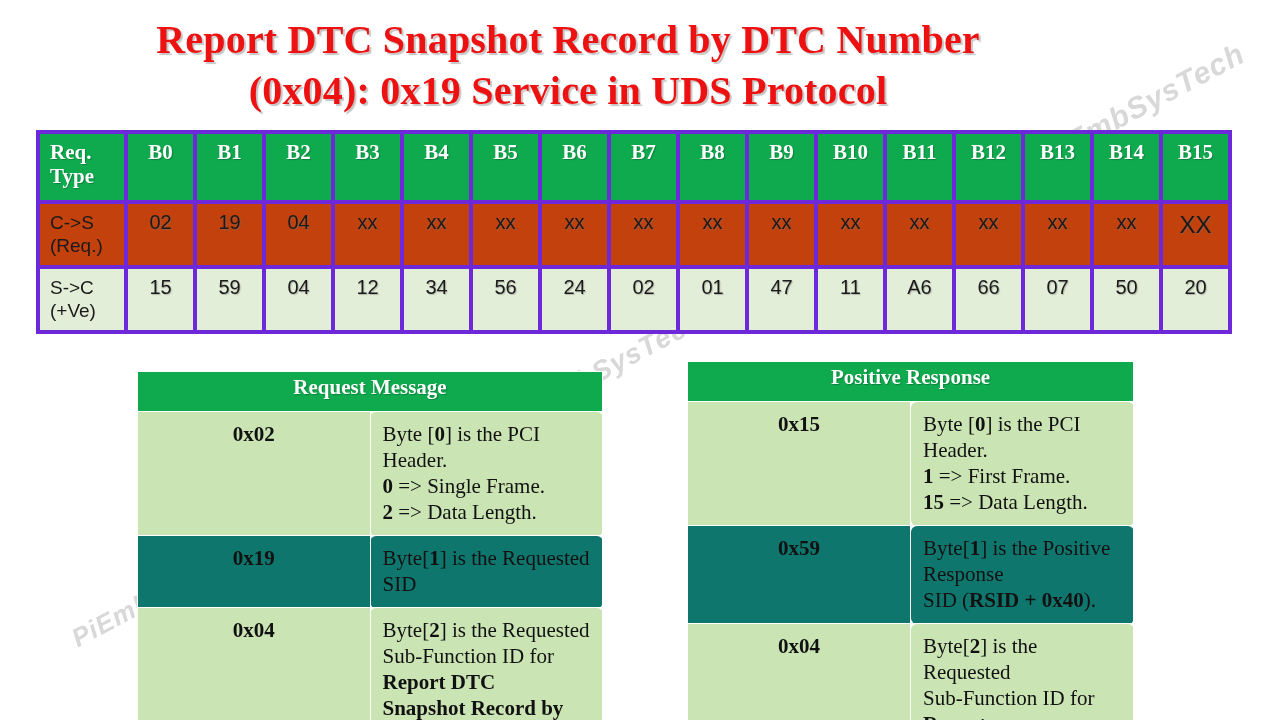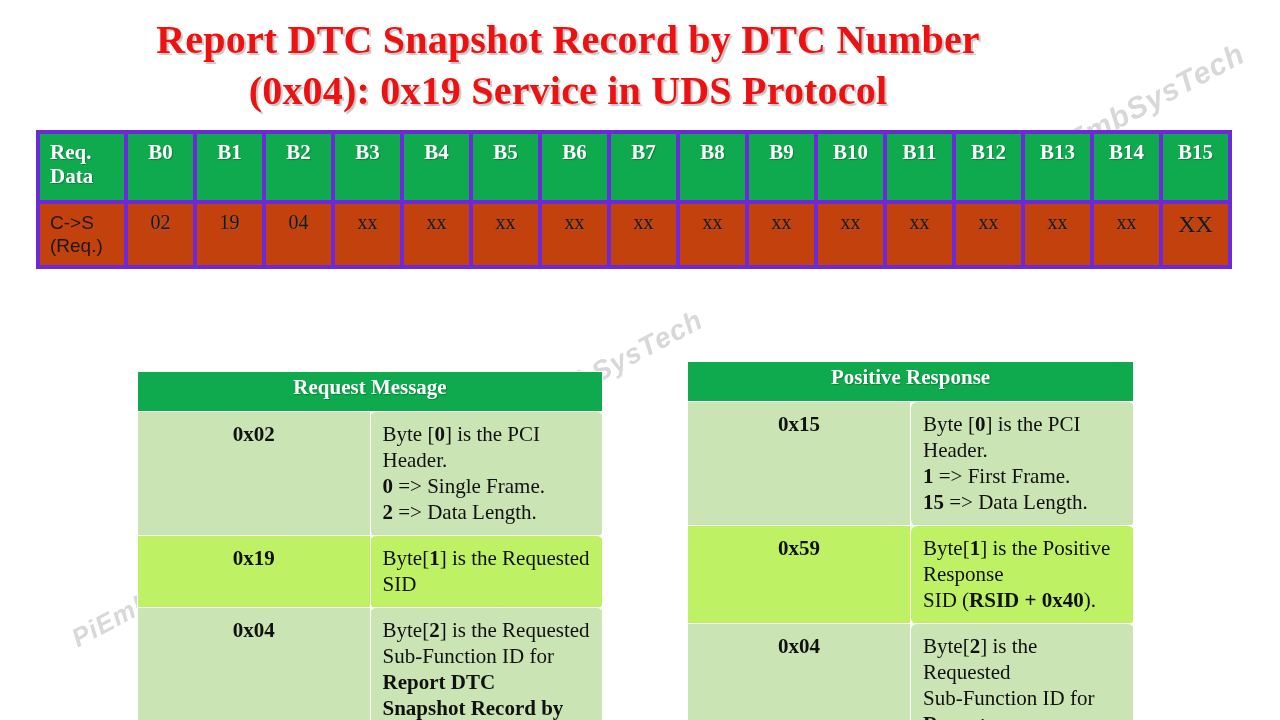--- a/index.html
+++ b/index.html
@@ -75,21 +75,21 @@
     padding-top: 6px;
     text-shadow: 1px 1px 1px rgba(0,0,0,.25);
   }
   .byte-table thead th.reqtype-head {
     text-align: left;
     padding-left: 10px;
     line-height: 24px;
     font-size: 21px;
   }
   .byte-table tbody td {
-    font-family: Liberation Serif, serif;
+    font-family: Liberation Sans, sans-serif;
     font-size: 20px;
     color: #1a1a1a;
     height: 54px;
     padding-top: 7px;
     text-shadow: 1px 1px 1px rgba(120,120,120,.45);
   }
   .byte-table tbody td.reqtype-cell {
     text-align: left;
     padding-left: 10px;
     font-family: "Liberation Sans", sans-serif;
@@ -140,21 +140,21 @@
   .detail td.desc {
     font-family: "Liberation Serif", serif;
     font-size: 21px;
     line-height: 26px;
     color: #111;
     padding: 9px 8px 10px 12px;
     border-radius: 6px;
   }
   .detail td.desc b { font-weight: bold; }
   .detail tr.dr-dark td  { background: #cbe4b4; }
-  .detail tr.dr-light td { background: #bef264; }
+  .detail tr.dr-light td { background: #0f766e; }
 </style>
 </head>
 <body>
 
 <div class="title">
   <span class="line">Report DTC Snapshot Record by DTC Number</span>
   <span class="line">(0x04): 0x19 Service in UDS Protocol</span>
 </div>
 
 <div class="wm wm-1">PiEmbSysTech</div>
@@ -163,21 +163,21 @@
 
 <table class="byte-table">
   <colgroup>
     <col style="width:88px">
     <col span="16" style="width:69px">
   </colgroup>
   <thead>
     <tr>
       <th class="reqtype-head">
         <span>Req.</span><br>
-        <span>Data</span>
+        <span>Type</span>
       </th>
       <th>B0</th>
       <th>B1</th>
       <th>B2</th>
       <th>B3</th>
       <th>B4</th>
       <th>B5</th>
       <th>B6</th>
       <th>B7</th>
       <th>B8</th>
@@ -206,20 +206,42 @@
       <td>xx</td>
       <td>xx</td>
       <td>xx</td>
       <td>xx</td>
       <td>xx</td>
       <td>xx</td>
       <td>xx</td>
       <td>xx</td>
       <td class="big-xx">XX</td>
     </tr>
+    <tr class="row-light">
+      <td class="reqtype-cell">
+        <span>S-&gt;C</span><br>
+        <span>(+Ve)</span>
+      </td>
+      <td>15</td>
+      <td>59</td>
+      <td>04</td>
+      <td>12</td>
+      <td>34</td>
+      <td>56</td>
+      <td>24</td>
+      <td>02</td>
+      <td>01</td>
+      <td>47</td>
+      <td>11</td>
+      <td>A6</td>
+      <td>66</td>
+      <td>07</td>
+      <td>50</td>
+      <td>20</td>
+    </tr>
   </tbody>
 </table>
 
 <table class="detail detail-left">
   <thead>
     <tr>
       <th class="d-head" colspan="2">Request Message</th>
     </tr>
   </thead>
   <tbody>

